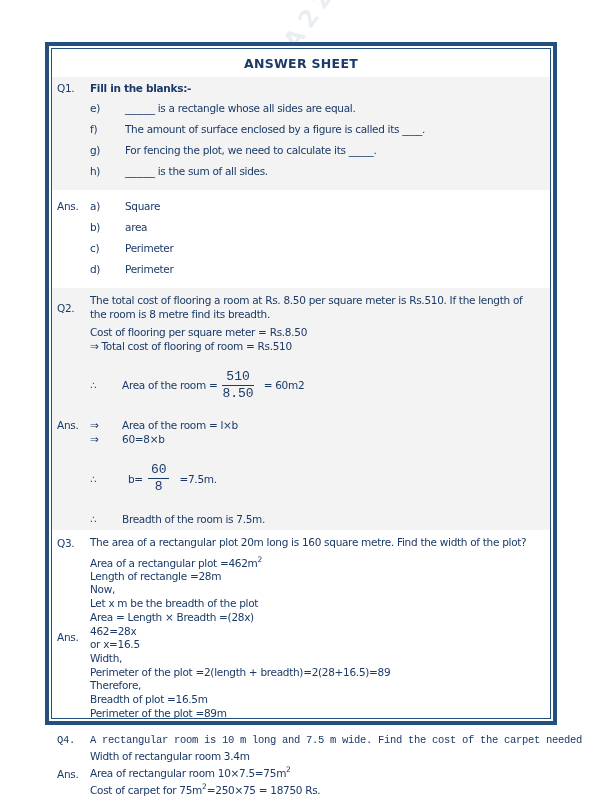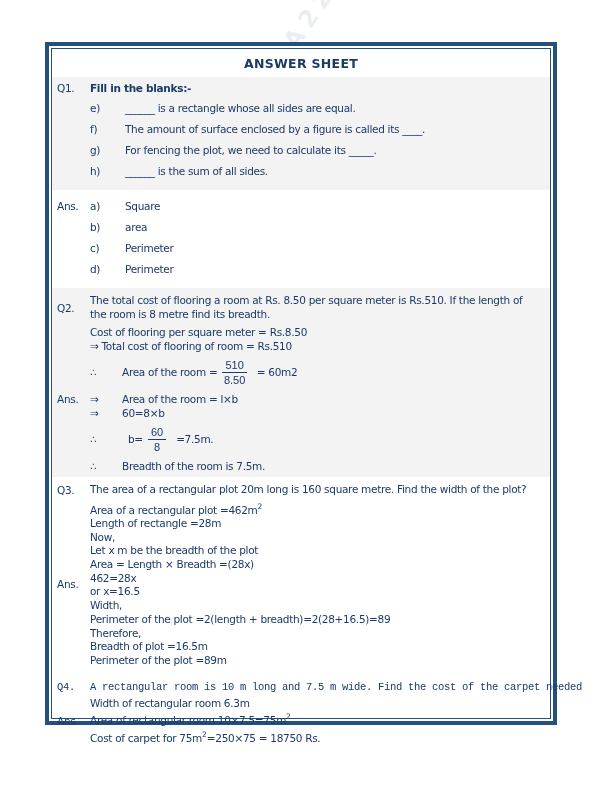--- a/index.html
+++ b/index.html
@@ -37,23 +37,23 @@
   .bold { font-weight:bold; }
   .head { margin:3px 0 2px 0; }
   .item { margin:8px 0; line-height:13px; }
   .q-question { line-height:13.8px; margin:2px 0 3px 0; }
   .aline { line-height:14px; }
   .symline { display:flex; align-items:baseline; }
   .sym { width:32px; flex-shrink:0; }
   .fracline { display:flex; align-items:center; margin:1px 0; }
   .fracline .sym { align-self:center; }
   .frac {
-    display:inline-block; text-align:center; margin:5px 5px;
-    font-family:Liberation Sans, sans-serif;
-    font-size:11px; letter-spacing:0; line-height:1.1;
+    display:inline-block; text-align:center; margin:16px 5px;
+    font-family:Liberation Mono, monospace;
+    font-size:13px; letter-spacing:0; line-height:1.1;
   }
   .frac .num { display:block; border-bottom:1px solid #1b3a67; padding:0 3px 1px 3px; }
   .frac .den { display:block; padding-top:1px; }
   .post { margin-left:5px; }
   .bsp { margin-left:6px; }
   .tline { line-height:13.7px; }
   sup { font-size:7.5px; letter-spacing:0; }
   .q4l1 { white-space:nowrap; line-height:14px; }
   .q4l2 { line-height:14px; margin-top:13px; }
   .gap-top { margin-top:2px; }
@@ -190,21 +190,21 @@
     <div class="sec">
       <div class="row" style="margin-top:6px;font-family:Liberation Mono, monospace;">
         <span class="lab">Q4.</span>
         <div class="txt">
           <div class="q4l1">A rectangular room is 10 m long and 7.5 m wide. Find the cost of the carpet needed</div>
         </div>
       </div>
       <div class="row" style="margin-top:3px;">
         <span class="lab">Ans.</span>
         <div class="txt">
-          <div class="tline">Width of rectangular room 6.3m</div>
+          <div class="tline">Width of rectangular room 3.4m</div>
           <div class="tline">Area of rectangular room 10×7.5=75m<sup>2</sup></div>
           <div class="tline">Cost of carpet for 75m<sup>2</sup>=250×75  = 18750 Rs.</div>
         </div>
       </div>
     </div>
 
   </div>
 </div>
 
 </body></html>

